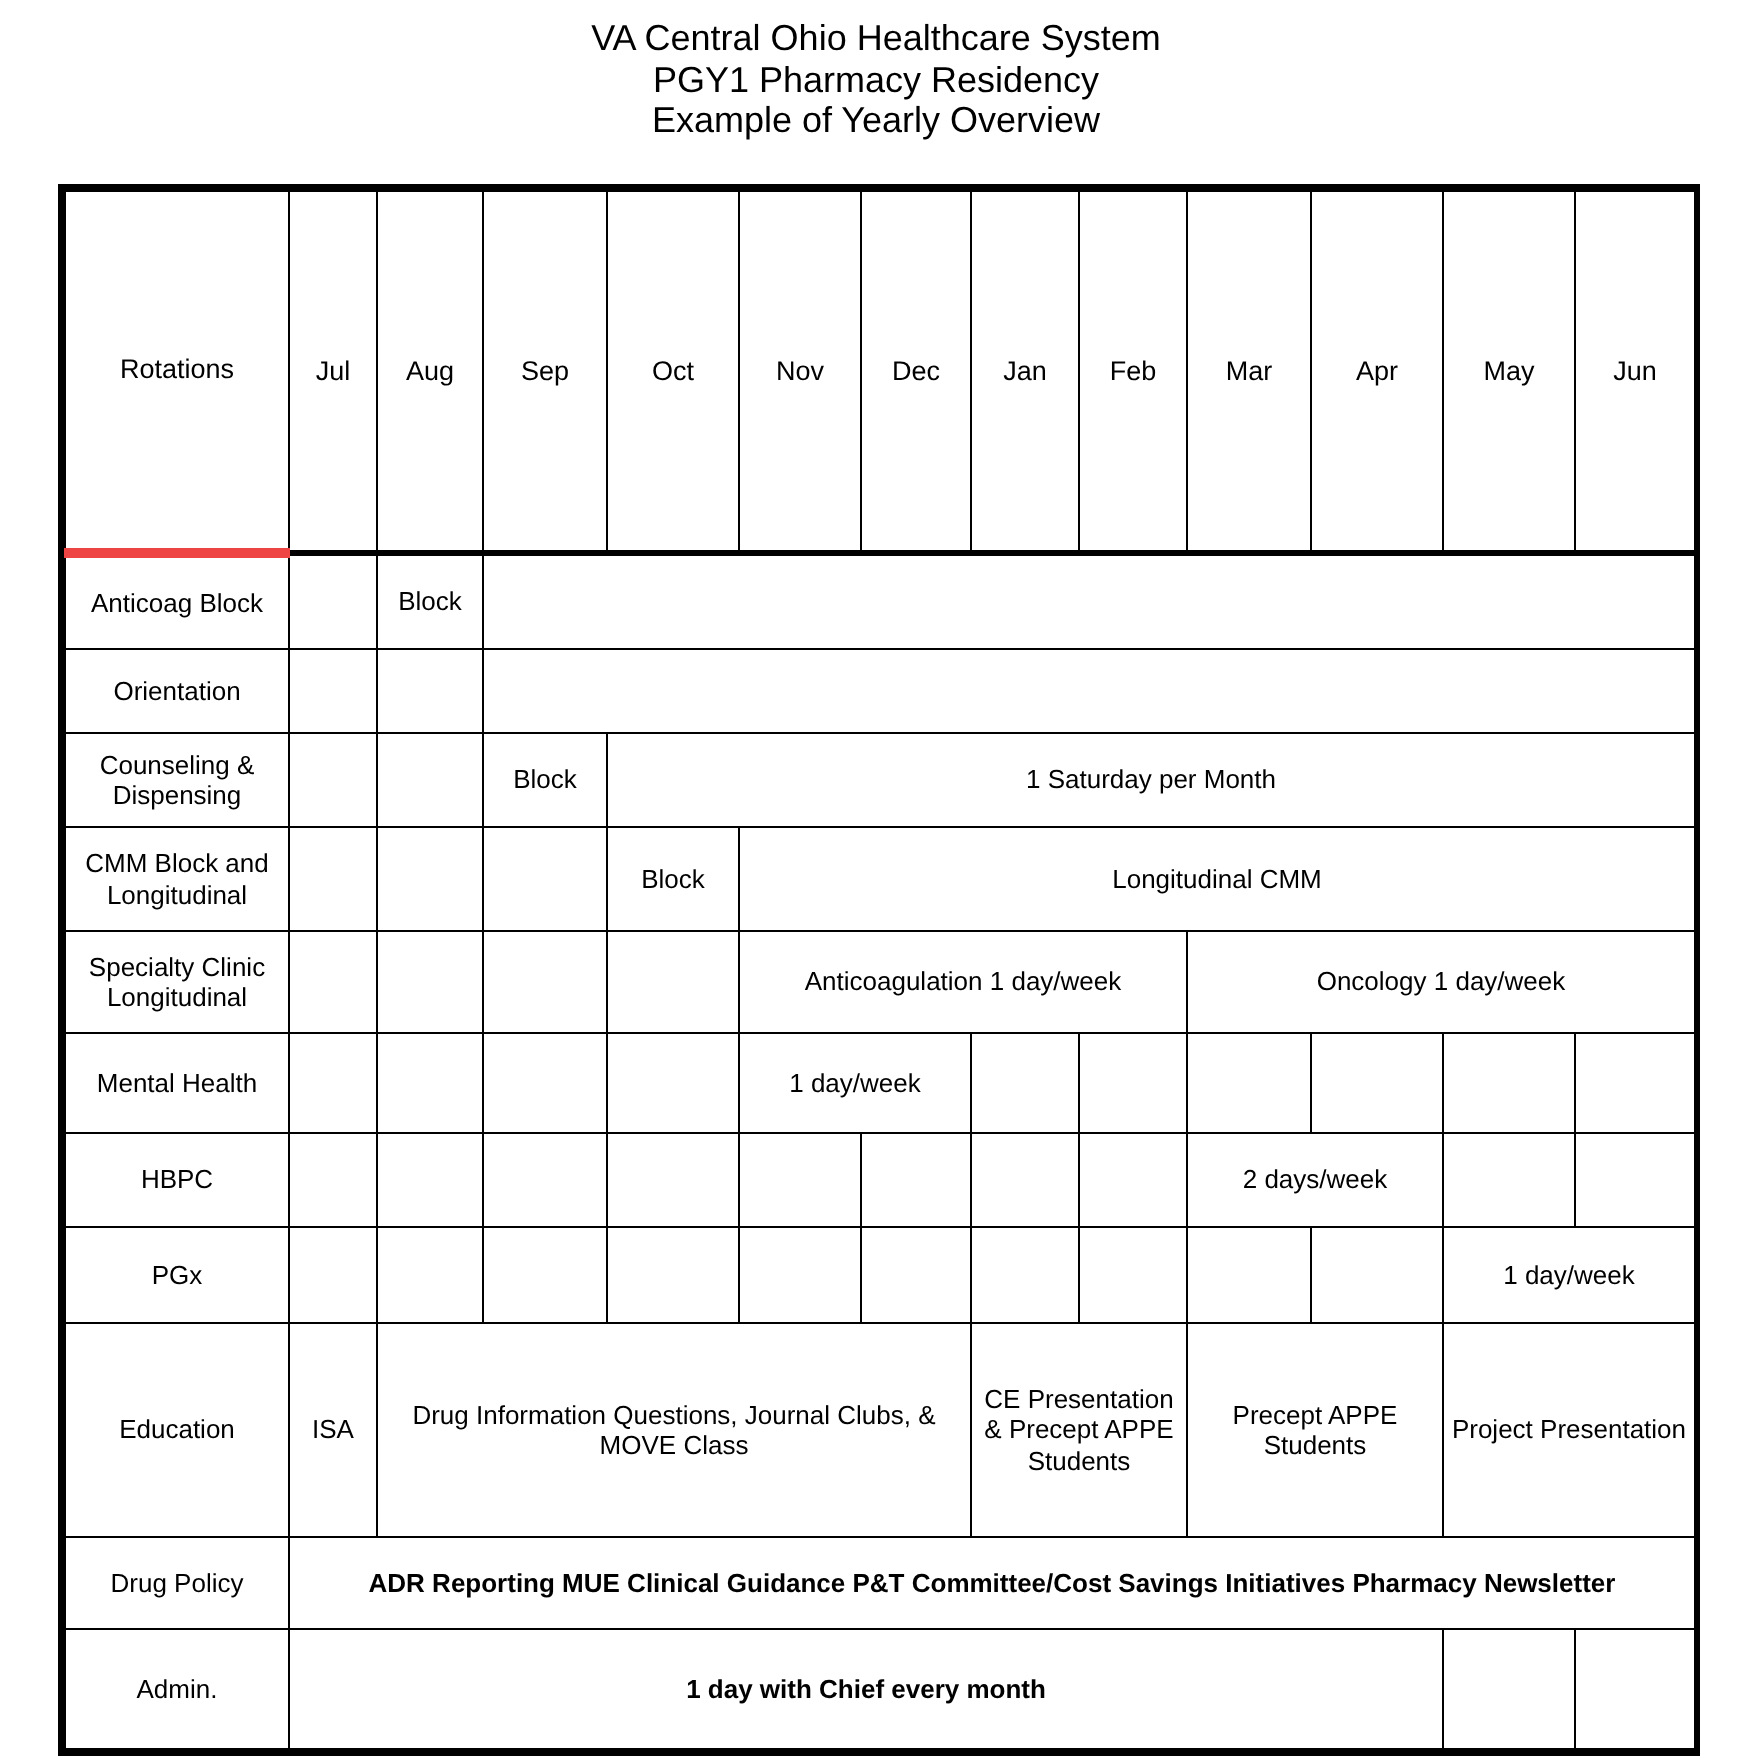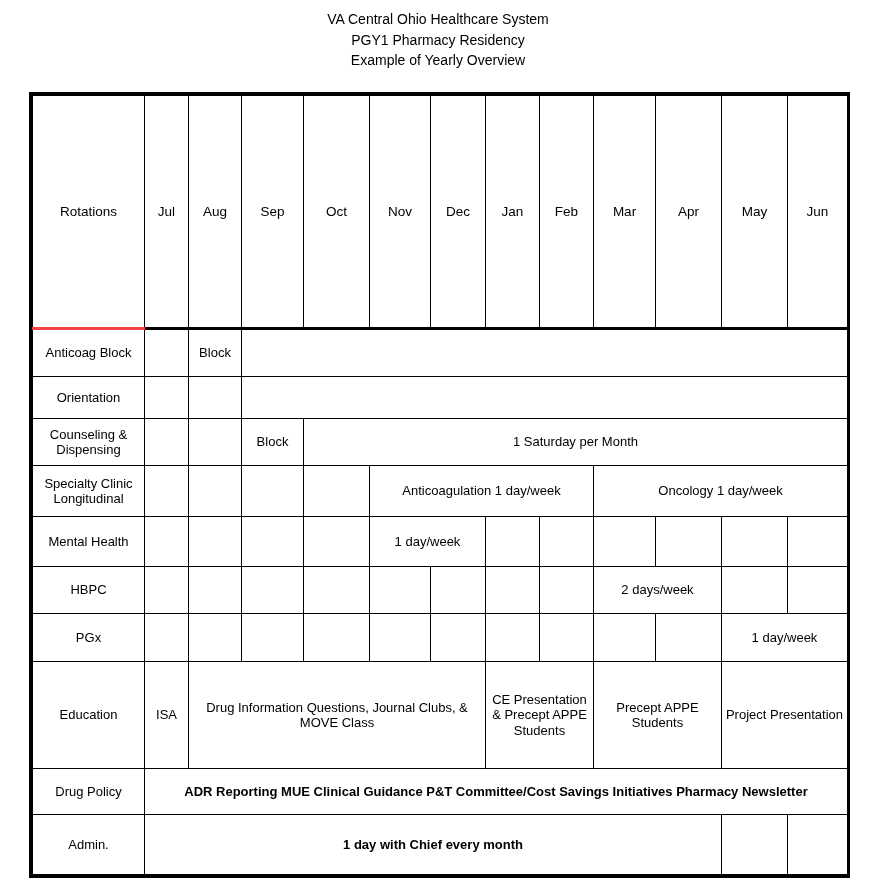--- a/index.html
+++ b/index.html
@@ -6,21 +6,21 @@
   body{
     width:876px;height:881px;
     background:#ffffff;
     font-family:"Liberation Sans","DejaVu Sans",sans-serif;
     color:#000000;
     overflow:hidden;
   }
   #title{
     text-align:center;
     padding-top:9px;
-    font-size:14px;
+    font-size:18px;
     line-height:20.5px;
     font-weight:400;
   }
   #title div{white-space:nowrap;}
 
   #grid-wrap{
     position:absolute;
     left:29px; top:92px;
     width:821px; height:786px;
     border:3px solid #000;
@@ -45,21 +45,21 @@
   }
   td.rot{
     font-size:13px;
     border-right:3px solid #000;
     background:#ffffff;
   }
   tr.headrow td{
     border-bottom:3px solid #000;
     font-size:13.5px;
   }
-  tr.headrow td.rot{border-bottom:3px solid #ef4444;}
+  tr.headrow td.rot{border-bottom:5px solid #ef4444;}
   td.blue{background:#c6d6ee;}
   td.nb{border-bottom:none;}
   td.nt{border-top:none;}
   .dp{font-size:13px;line-height:17px;font-weight:bold;}
 </style>
 </head>
 <body>
 
 <div id="title">
   <div>VA Central Ohio Healthcare System</div>
@@ -112,20 +112,28 @@
           <td></td>
           <td colspan="10" class="nb"></td>
         </tr>
         <tr style="height: 47px;">
           <td class="rot">Counseling &amp; Dispensing</td>
           <td></td>
           <td></td>
           <td class="blue">Block</td>
           <td colspan="9" class="blue">1 Saturday per Month</td>
         </tr>
+        <tr style="height: 52px;">
+          <td class="rot">CMM Block and Longitudinal</td>
+          <td></td>
+          <td></td>
+          <td></td>
+          <td class="blue">Block</td>
+          <td colspan="8" class="blue">Longitudinal CMM</td>
+        </tr>
         <tr style="height: 51px; margin-top: 33px;">
           <td class="rot">Specialty Clinic Longitudinal</td>
           <td></td>
           <td></td>
           <td></td>
           <td></td>
           <td colspan="4" class="blue">Anticoagulation 1 day/week</td>
           <td colspan="4" class="blue">Oncology 1 day/week</td>
         </tr>
         <tr style="height: 50px;">

